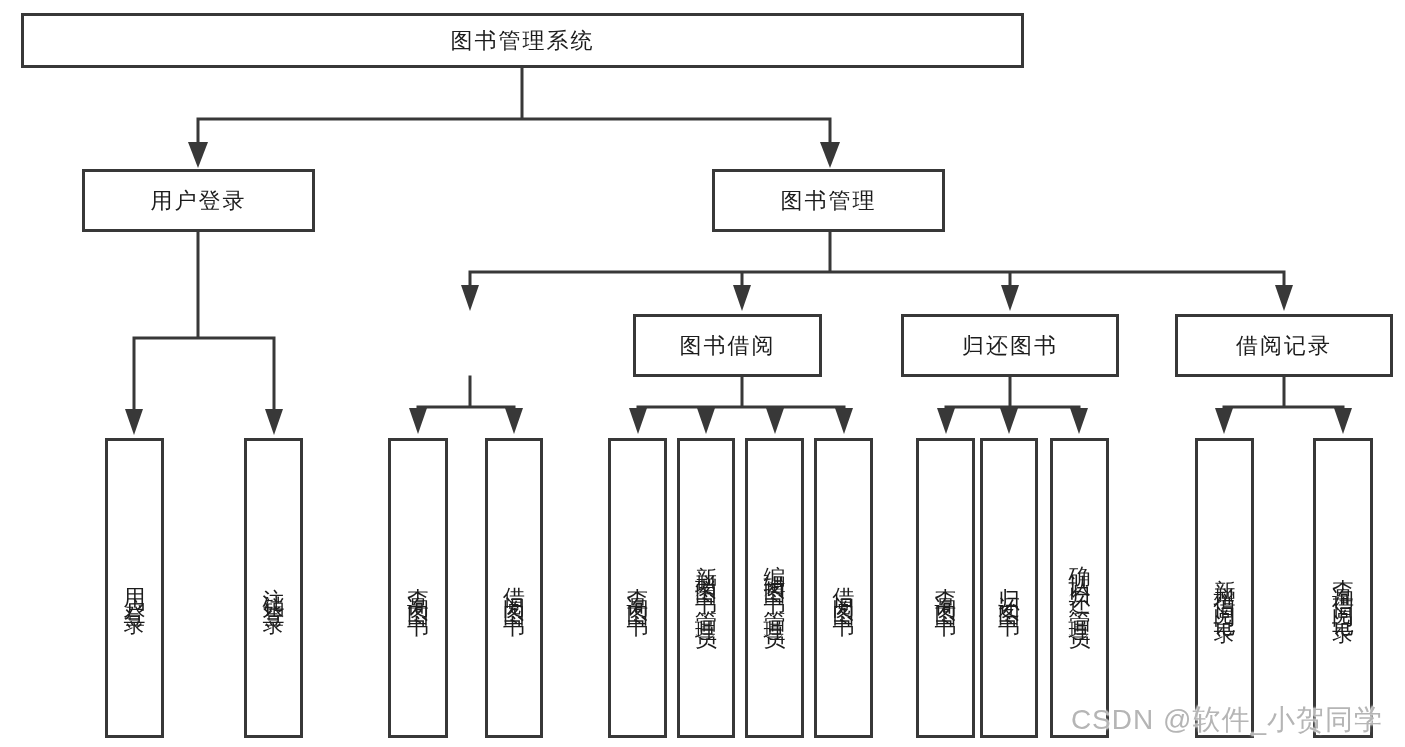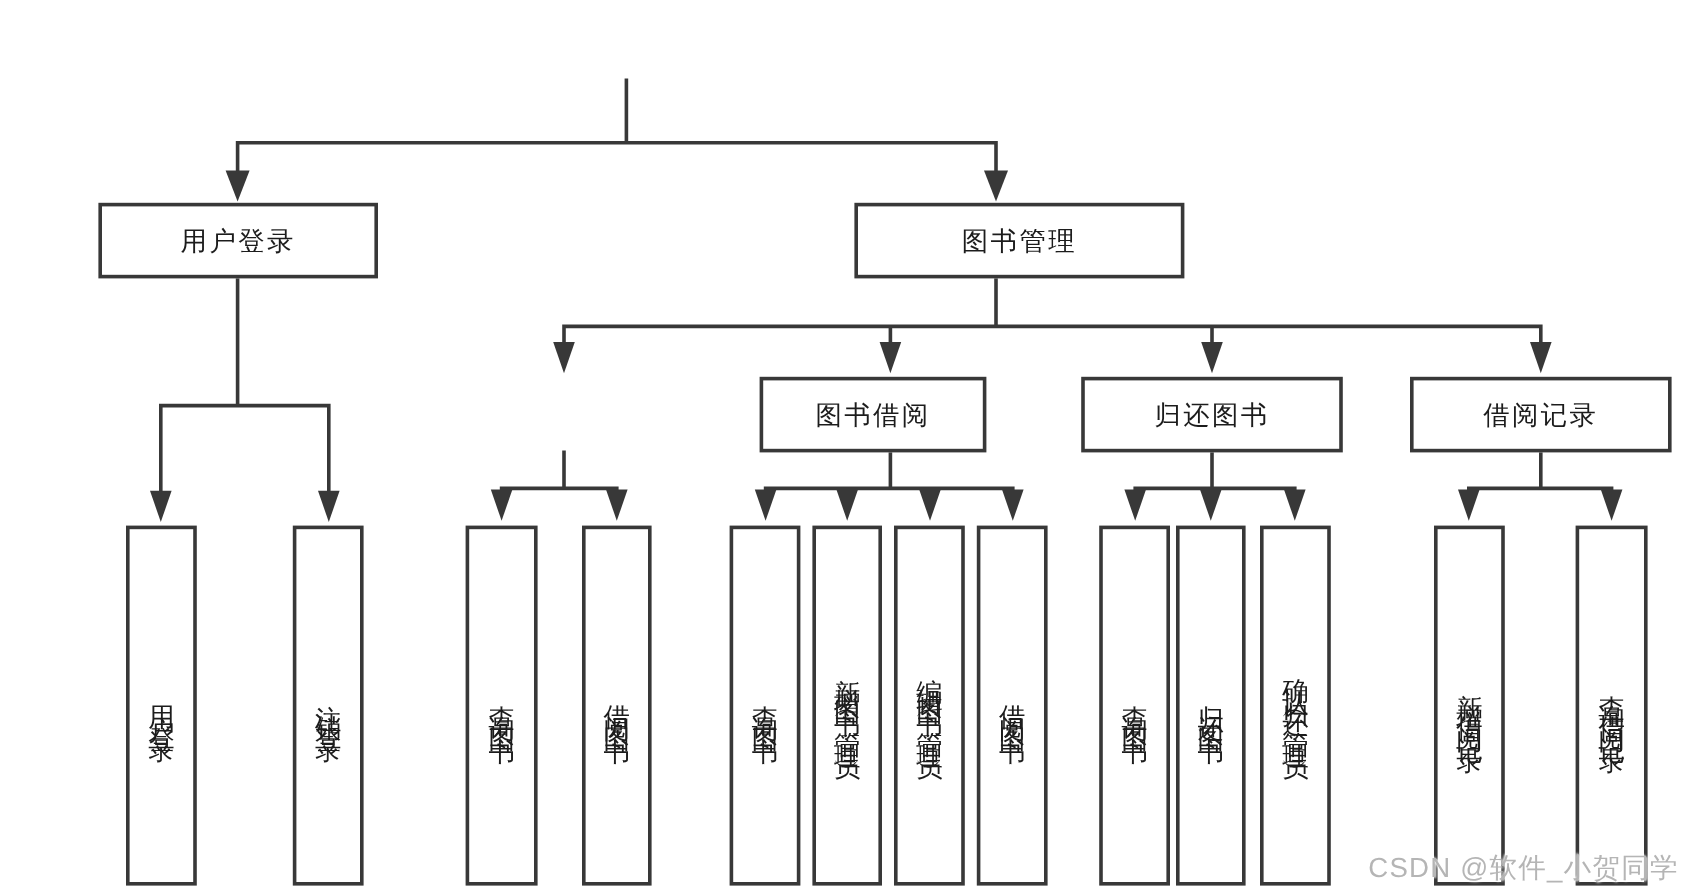--- a/index.html
+++ b/index.html
@@ -33,24 +33,24 @@
     writing-mode:vertical-rl;
     text-orientation:mixed;
     font-size:22px;
     line-height:1;
     letter-spacing:9px;
     color:#1c1c1c;
     white-space:nowrap;
   }
   #watermark{
     position:absolute;
-    right:6px;
+    right:22px;
     bottom:8px;
     z-index:3;
-    font-size:23px;
+    font-size:28px;
     letter-spacing:1px;
     color:#b5b5b5;
     text-shadow:1px 1px 2px #ffffff,-1px -1px 2px #ffffff;
   }
 </style>
 </head>
 <body>
 
 <div id="stage">
 
@@ -87,25 +87,28 @@
       <polygon points="766,408 784,408 775,434"></polygon>
       <polygon points="835,408 853,408 844,434"></polygon>
       <polygon points="937,408 955,408 946,434"></polygon>
       <polygon points="1000,408 1018,408 1009,434"></polygon>
       <polygon points="1070,408 1088,408 1079,434"></polygon>
       <polygon points="1215,408 1233,408 1224,434"></polygon>
       <polygon points="1334,408 1352,408 1343,434"></polygon>
     </g>
   </svg>
 
+  <div class="box hbox" style="left:21px;top:13px;width:1003px;height:55px">
+    <span>图书管理系统</span>
+  </div>
 
   <div class="box hbox" style="left:82px;top:169px;width:233px;height:63px">
     <span>用户登录</span>
   </div>
-  <div class="box hbox" style="left:712px;top:169px;width:275px;height:63px">
+  <div class="box hbox" style="left:712px;top:169px;width:233px;height:63px">
     <span>图书管理</span>
   </div>
 
   <div class="box hbox" style="left:633px;top:314px;width:189px;height:63px">
     <span>图书借阅</span>
   </div>
   <div class="box hbox" style="left:901px;top:314px;width:218px;height:63px">
     <span>归还图书</span>
   </div>
   <div class="box hbox" style="left:1175px;top:314px;width:218px;height:63px">

